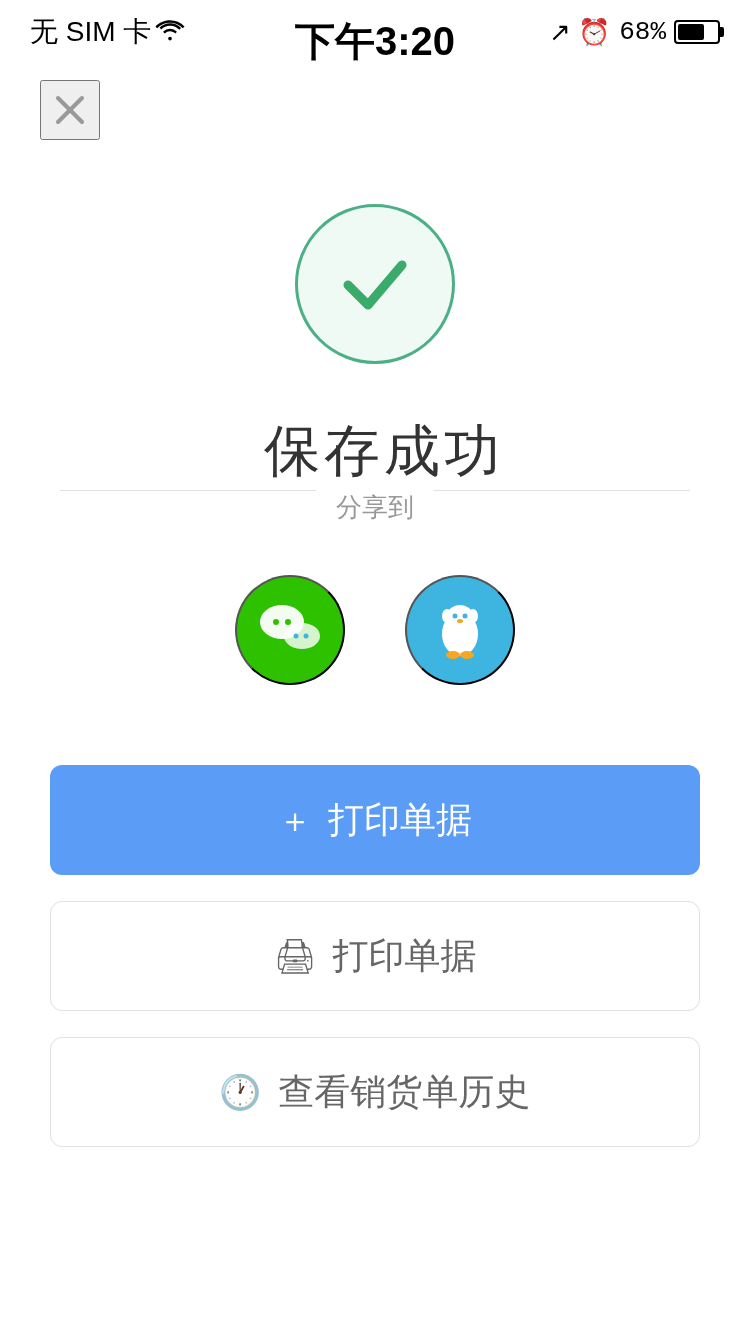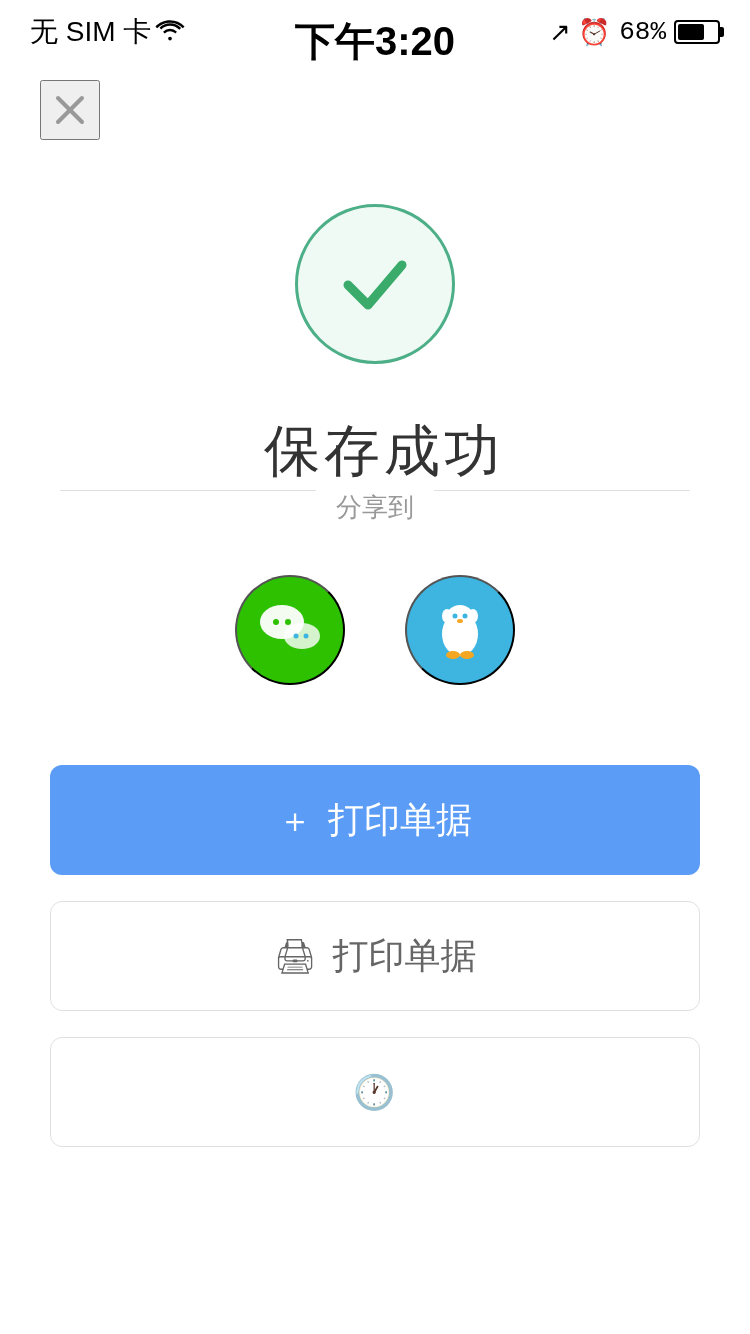--- a/index.html
+++ b/index.html
@@ -326,16 +326,17 @@
     <button class="btn-primary">
       <span class="btn-icon">＋</span>
       <span style="font-size:36px;color:#fff;">打印单据</span>
     </button>
     <button class="btn-secondary">
       <span class="btn-icon">🖨</span>
       <span>打印单据</span>
     </button>
     <button class="btn-secondary">
       <span class="btn-icon">🕐</span>
+      <span>查看销货单历史</span>
     </button>
   </div>
 
 </div>
 
 </body></html>

